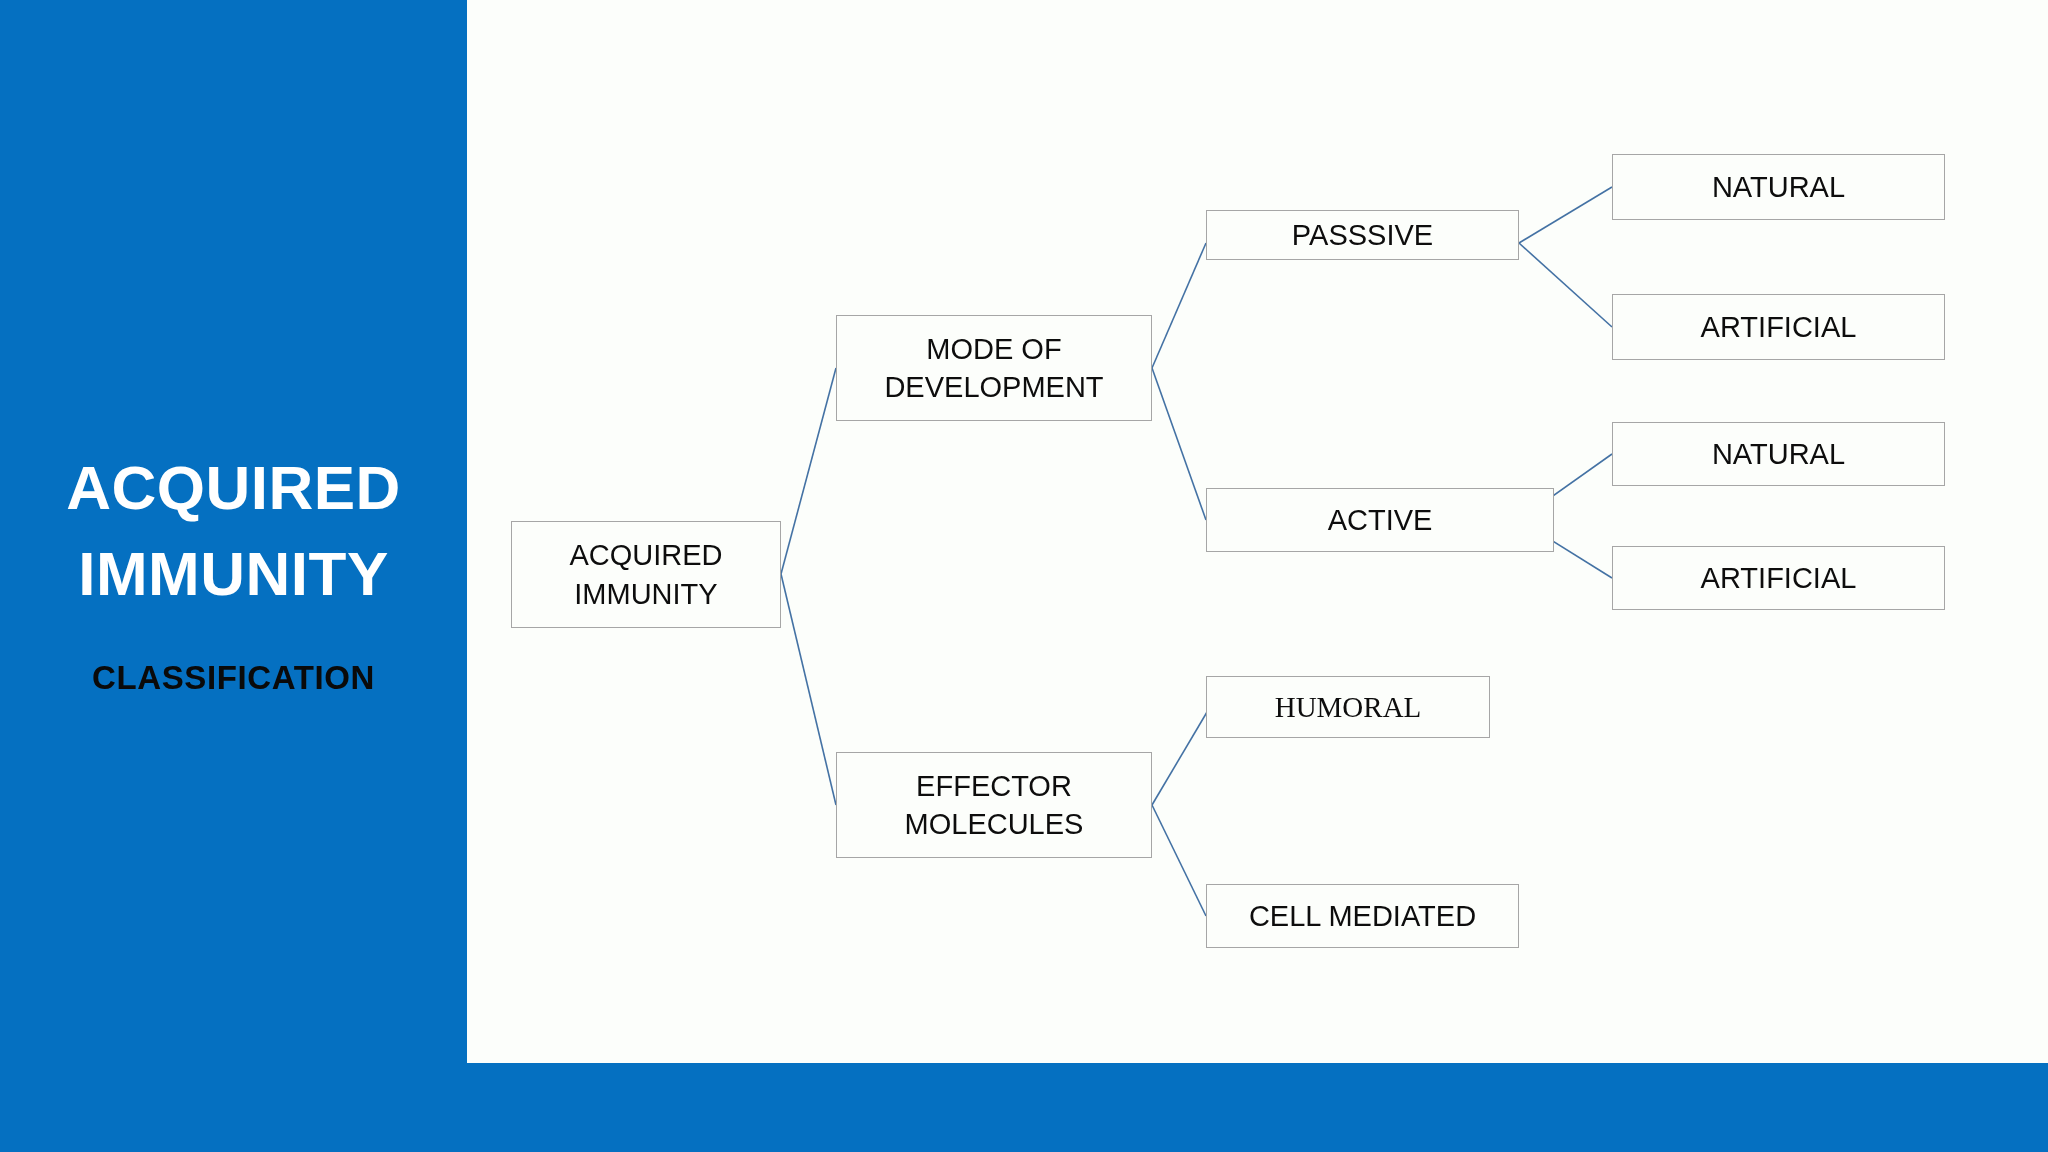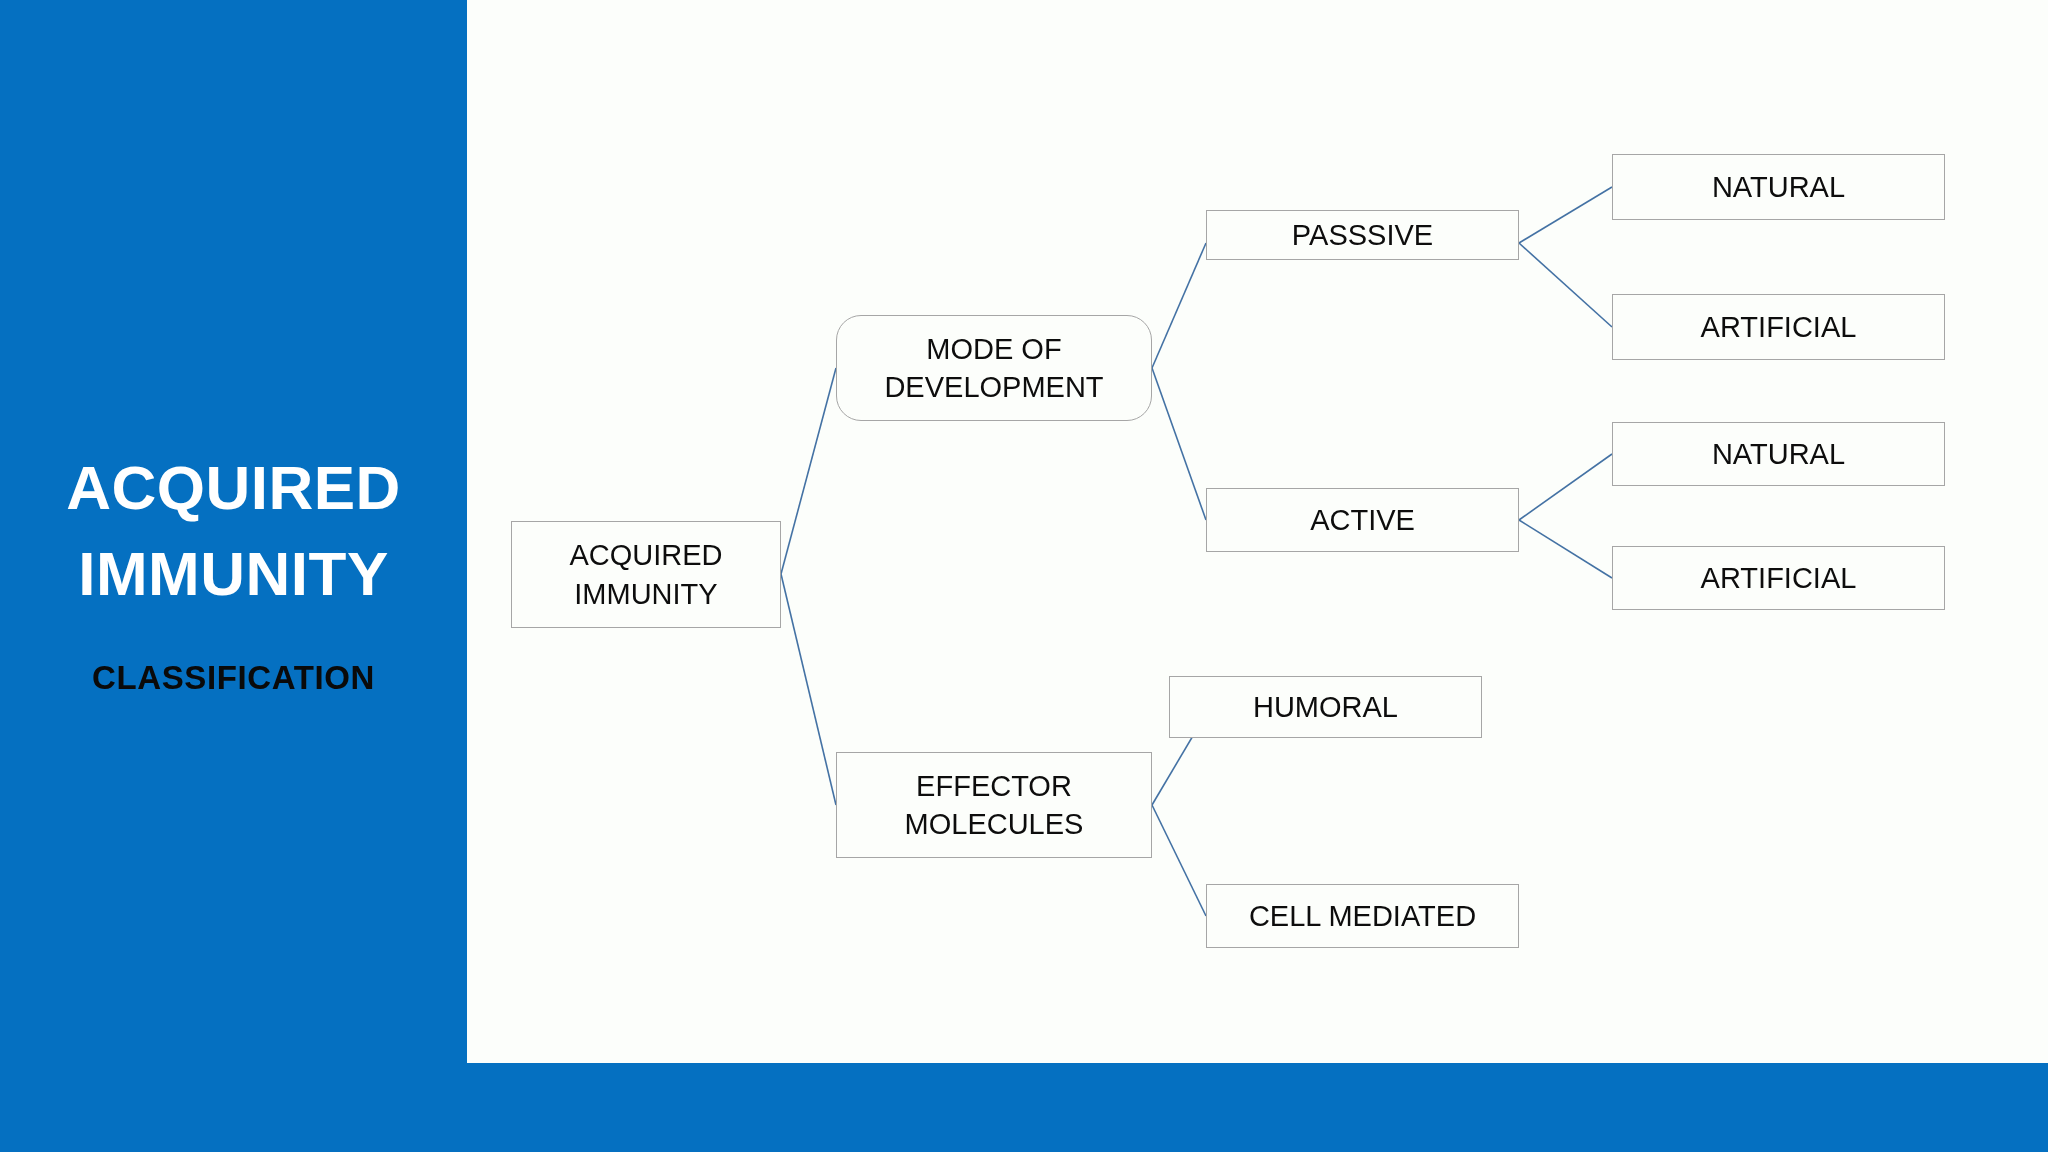--- a/index.html
+++ b/index.html
@@ -103,25 +103,25 @@
     font-size: 29px;
     line-height: 1.32;
     font-weight: normal;
     padding: 4px 6px;
   }
 
   .node .node-label { display: block; white-space: pre-line; }
 
   
   #node-root        { left: 511px;  top: 521px; width: 270px; height: 107px; }
-  #node-mode        { left: 836px;  top: 315px; width: 316px; height: 106px; border-radius: 25px; }
+  #node-mode        { left: 836px;  top: 315px; width: 316px; height: 106px; }
   #node-effector    { left: 836px;  top: 752px; width: 316px; height: 106px; }
   #node-passive     { left: 1206px; top: 210px; width: 313px;  height: 50px; }
-  #node-active      { left: 1206px; top: 488px; width: 313px;  height: 64px; }
-  #node-humoral     { left: 1169px; top: 676px; width: 313px;  height: 62px; }
+  #node-active      { left: 1206px; top: 488px; width: 348px;  height: 64px; }
+  #node-humoral     { left: 1206px; top: 676px; width: 284px;  height: 62px; font-family: Liberation Serif, serif; }
   #node-cellmed     { left: 1206px; top: 860px; width: 313px;  height: 64px; margin-top: 24px; }
   #node-p-natural   { left: 1612px; top: 154px; width: 333px;  height: 66px; }
   #node-p-artificial{ left: 1612px; top: 294px; width: 333px;  height: 66px; }
   #node-a-natural   { left: 1612px; top: 422px; width: 333px;  height: 64px; }
   #node-a-artificial{ left: 1612px; top: 546px; width: 333px;  height: 64px; }
 </style>
 </head>
 <body>
 
 <div id="slide">

